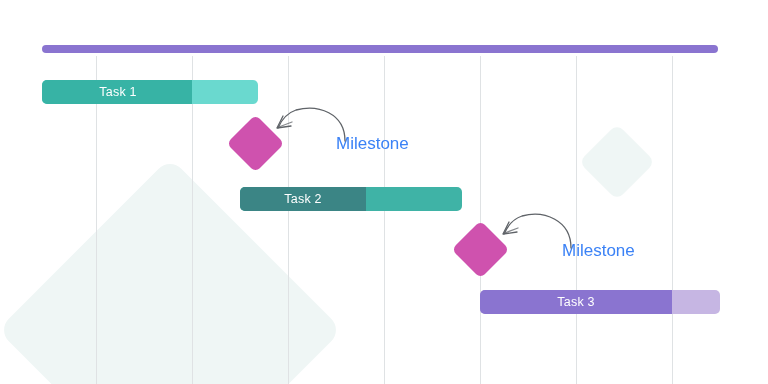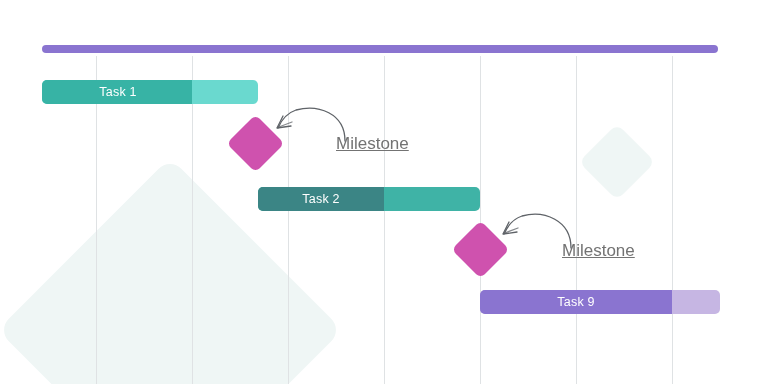--- a/index.html
+++ b/index.html
@@ -104,21 +104,21 @@
     font-size: 12.5px;
     line-height: 1;
     letter-spacing: 0.2px;
     white-space: nowrap;
   }
 
   .task-bar.task-1 { left: 42px;  top: 80px;  width: 216px; background: #6ad9cf; }
   .task-bar.task-1 .bar-progress { width: 150px; background: #37b3a5; }
   .task-bar.task-1 .bar-label { transform: translateX(-32px); }
 
-  .task-bar.task-2 { left: 258px; top: 187px; width: 222px; background: #3fb3a6; text-align: center; }
+  .task-bar.task-2 { left: 240px; top: 187px; width: 222px; background: #3fb3a6; text-align: center; }
   .task-bar.task-2 .bar-progress { width: 126px; background: #3b8585; }
   .task-bar.task-2 .bar-label { transform: translateX(-48px); }
 
   .task-bar.task-3 { left: 480px; top: 290px; width: 240px; background: #c6b6e3; }
   .task-bar.task-3 .bar-progress { width: 192px; background: #8a74d0; }
   .task-bar.task-3 .bar-label { transform: translateX(-24px); }
 
   
   .milestone-diamond {
     position: absolute;
@@ -127,25 +127,24 @@
     background: #cf52ae;
     border-radius: 6px;
     transform: rotate(45deg);
   }
   .milestone-diamond.m1 { left: 235px; top: 123px; }
   .milestone-diamond.m2 { left: 460px; top: 229px; }
 
   
   .milestone-label {
     position: absolute;
-    color: #737373;
+    color: #3b82f6;
     font-size: 17px;
     line-height: 1;
     white-space: nowrap;
-    text-decoration: underline;
   }
   .milestone-label.l1 { left: 336px; top: 135px; }
   .milestone-label.l2 { left: 562px; top: 242px; }
 
   
   .arrow-layer {
     position: absolute;
     left: 0; top: 0;
     width: 768px; height: 384px;
     pointer-events: none;
@@ -193,21 +192,21 @@
       <span class="bar-label">Task 1</span>
     </div>
 
     <div class="task-bar task-2">
       <div class="bar-progress"></div>
       <span class="bar-label">Task 2</span>
     </div>
 
     <div class="task-bar task-3">
       <div class="bar-progress"></div>
-      <span class="bar-label">Task 9</span>
+      <span class="bar-label">Task 3</span>
     </div>
 
     <div class="milestone-diamond m1"></div>
     <div class="milestone-diamond m2"></div>
 
     <span class="milestone-label l1">Milestone</span>
     <span class="milestone-label l2">Milestone</span>
   </div>
 
   <svg class="arrow-layer" width="768" height="384" viewBox="0 0 768 384">

